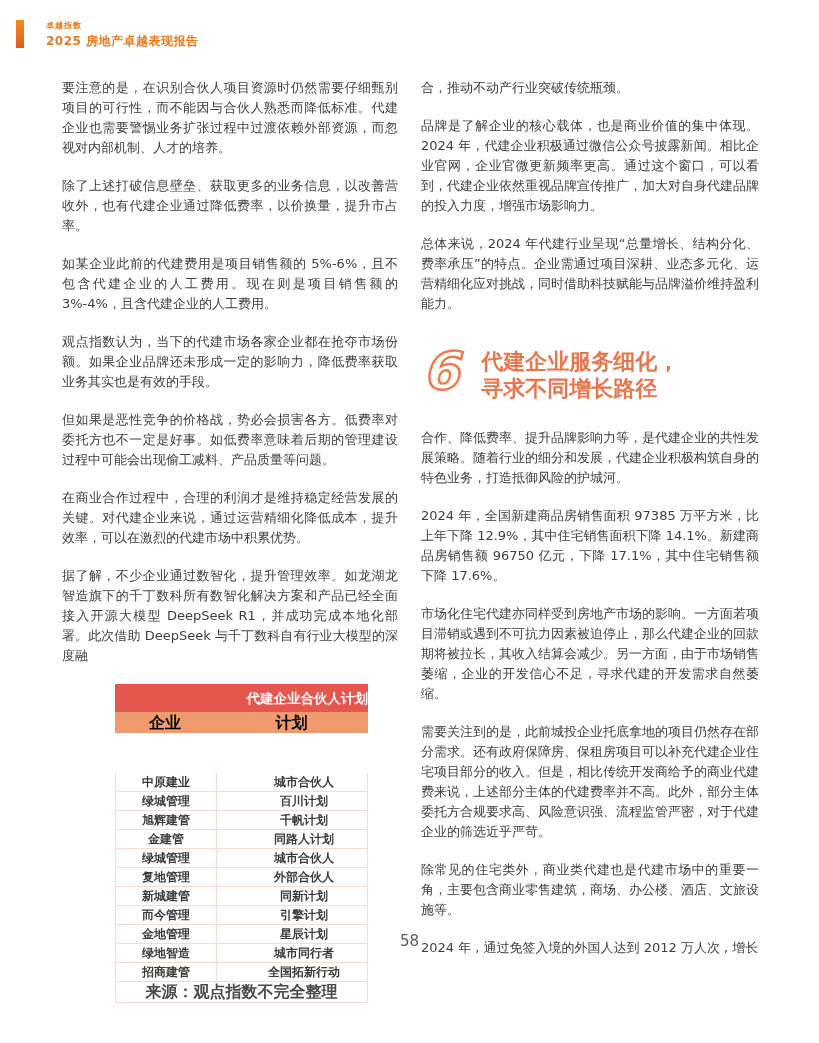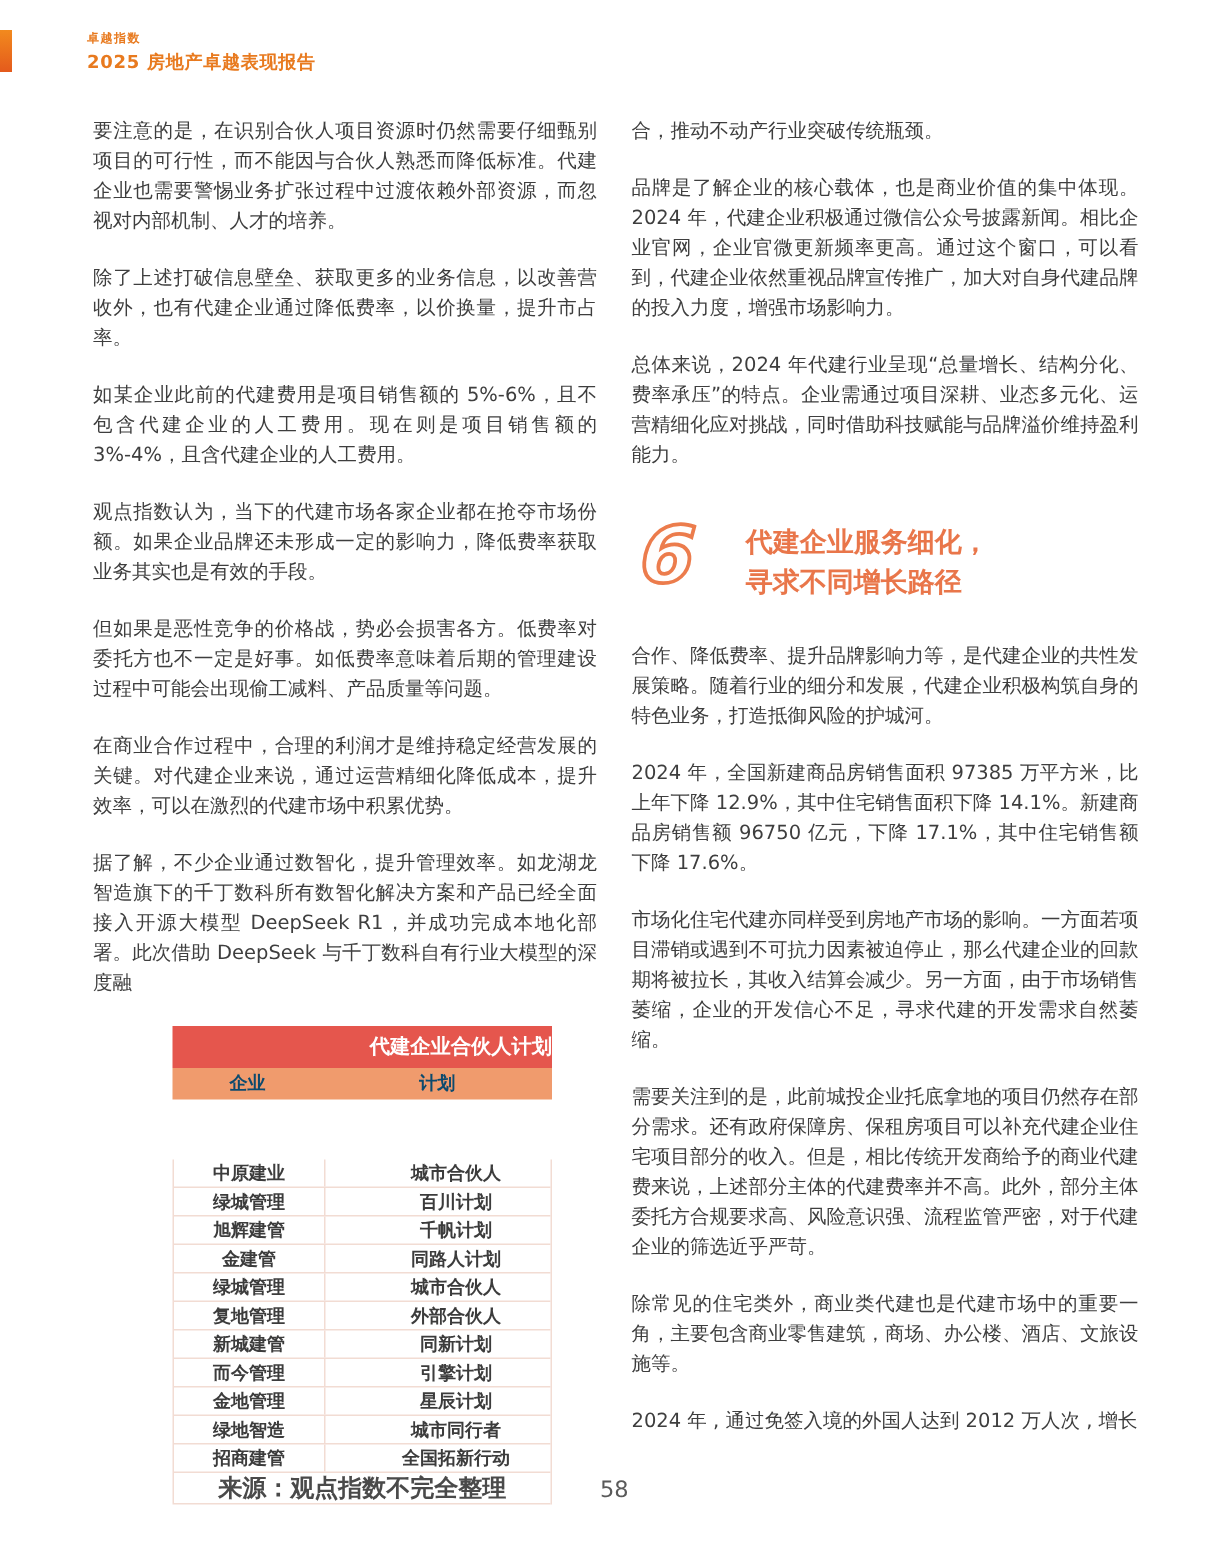--- a/index.html
+++ b/index.html
@@ -2,41 +2,41 @@
 <html><head>
 <meta charset="utf-8">
 <style>
   html,body { margin:0; padding:0; background:#ffffff; }
   .page {
     position:relative; width:819px; height:1043px; background:#ffffff;
     font-family:"DejaVu Sans","Liberation Sans",sans-serif; overflow:hidden;
   }
 
   
-  .hdr { position:absolute; top:20px; left:0; display:flex; align-items:flex-start;gap:28px; }
+  .hdr { position:absolute; top:20px; left:16px; display:flex; align-items:flex-start; }
   .hdr-bar { width:8px; height:28px; background:linear-gradient(180deg,#f28a1e,#e45a1c); }
   .hdr-text { margin-left:22px; }
   .hdr-tagline { font-size:8px; font-weight:bold; color:#e87a1f; letter-spacing:1px; }
   .hdr-title  { font-size:12px; font-weight:bold; color:#e87a1f; margin-top:2px; letter-spacing:0.5px; }
 
   
   .col { position:absolute; top:78px; font-size:13px; line-height:20px; color:#3e3e3e; text-align:justify; }
   .col-left  { left:62px;  width:336px; }
   .col-right { left:421px; width:338px; }
   .col p { margin:0 0 18px 0; }
 
   
   .ptable { width:253px; margin:9px 0 0 53px; }
   .pt-title {
     height:28px; line-height:28px; background:#e5564d; color:#ffffff;
     text-align:right; font-weight:bold; font-size:13.5px;
   }
   .pt-head {
     display:flex; background:#f09b6d; height:21px; line-height:21px;
-    font-weight:bold; color:#0c4a6e; font-size:12px;
+    font-weight:bold; color:#000000; font-size:16px;
   }
   .pt-body { border-left:1px solid #f2dcd3; border-right:1px solid #f2dcd3;margin-top:40px; }
   .pt-row {
     display:flex; height:18px; line-height:18px; border-bottom:1px solid #f2dcd3;
     font-weight:600; color:#3c3c3c; font-size:12px;
   }
   .pt-c1 { width:100px; text-align:center; }
   .pt-c2 { flex:1; text-align:center; }
   .pt-row .pt-c2 { border-left:1px solid #f2dcd3;padding-left:24px; }
   .pt-src {
@@ -44,24 +44,24 @@
     font-weight:600; color:#4a4a4a; border-bottom:1px solid #f2dcd3;
   }
 
   
   .section-head { display:flex; margin:30px 0 26px 0; text-align:left; }
   .section-num {
     font-size:52px; line-height:54px; font-weight:bold; font-style:italic;
     color:#fffdfc; -webkit-text-stroke:2.5px #ec7c4c;
     margin:0 18px 0 6px; transform:skew(-4deg);
   }
-  .section-title { font-size:18px; line-height:27px; font-weight:bold; color:#e9764a; padding-top:4px;margin-left:16px; }
+  .section-title { font-size:22px; line-height:27px; font-weight:bold; color:#e9764a; padding-top:4px; }
 
   
-  .page-num { position:absolute; top:984px; left:0; width:100%; text-align:center; font-size:15px; color:#5a5a5a; }
+  .page-num { position:absolute; top:932px; left:0; width:100%; text-align:center; font-size:15px; color:#5a5a5a; }
 </style>
 </head>
 <body>
 
 <div class="page">
 
   <header class="hdr">
     <div class="hdr-bar"></div>
     <div class="hdr-text">
       <div class="hdr-tagline">卓越指数</div>

